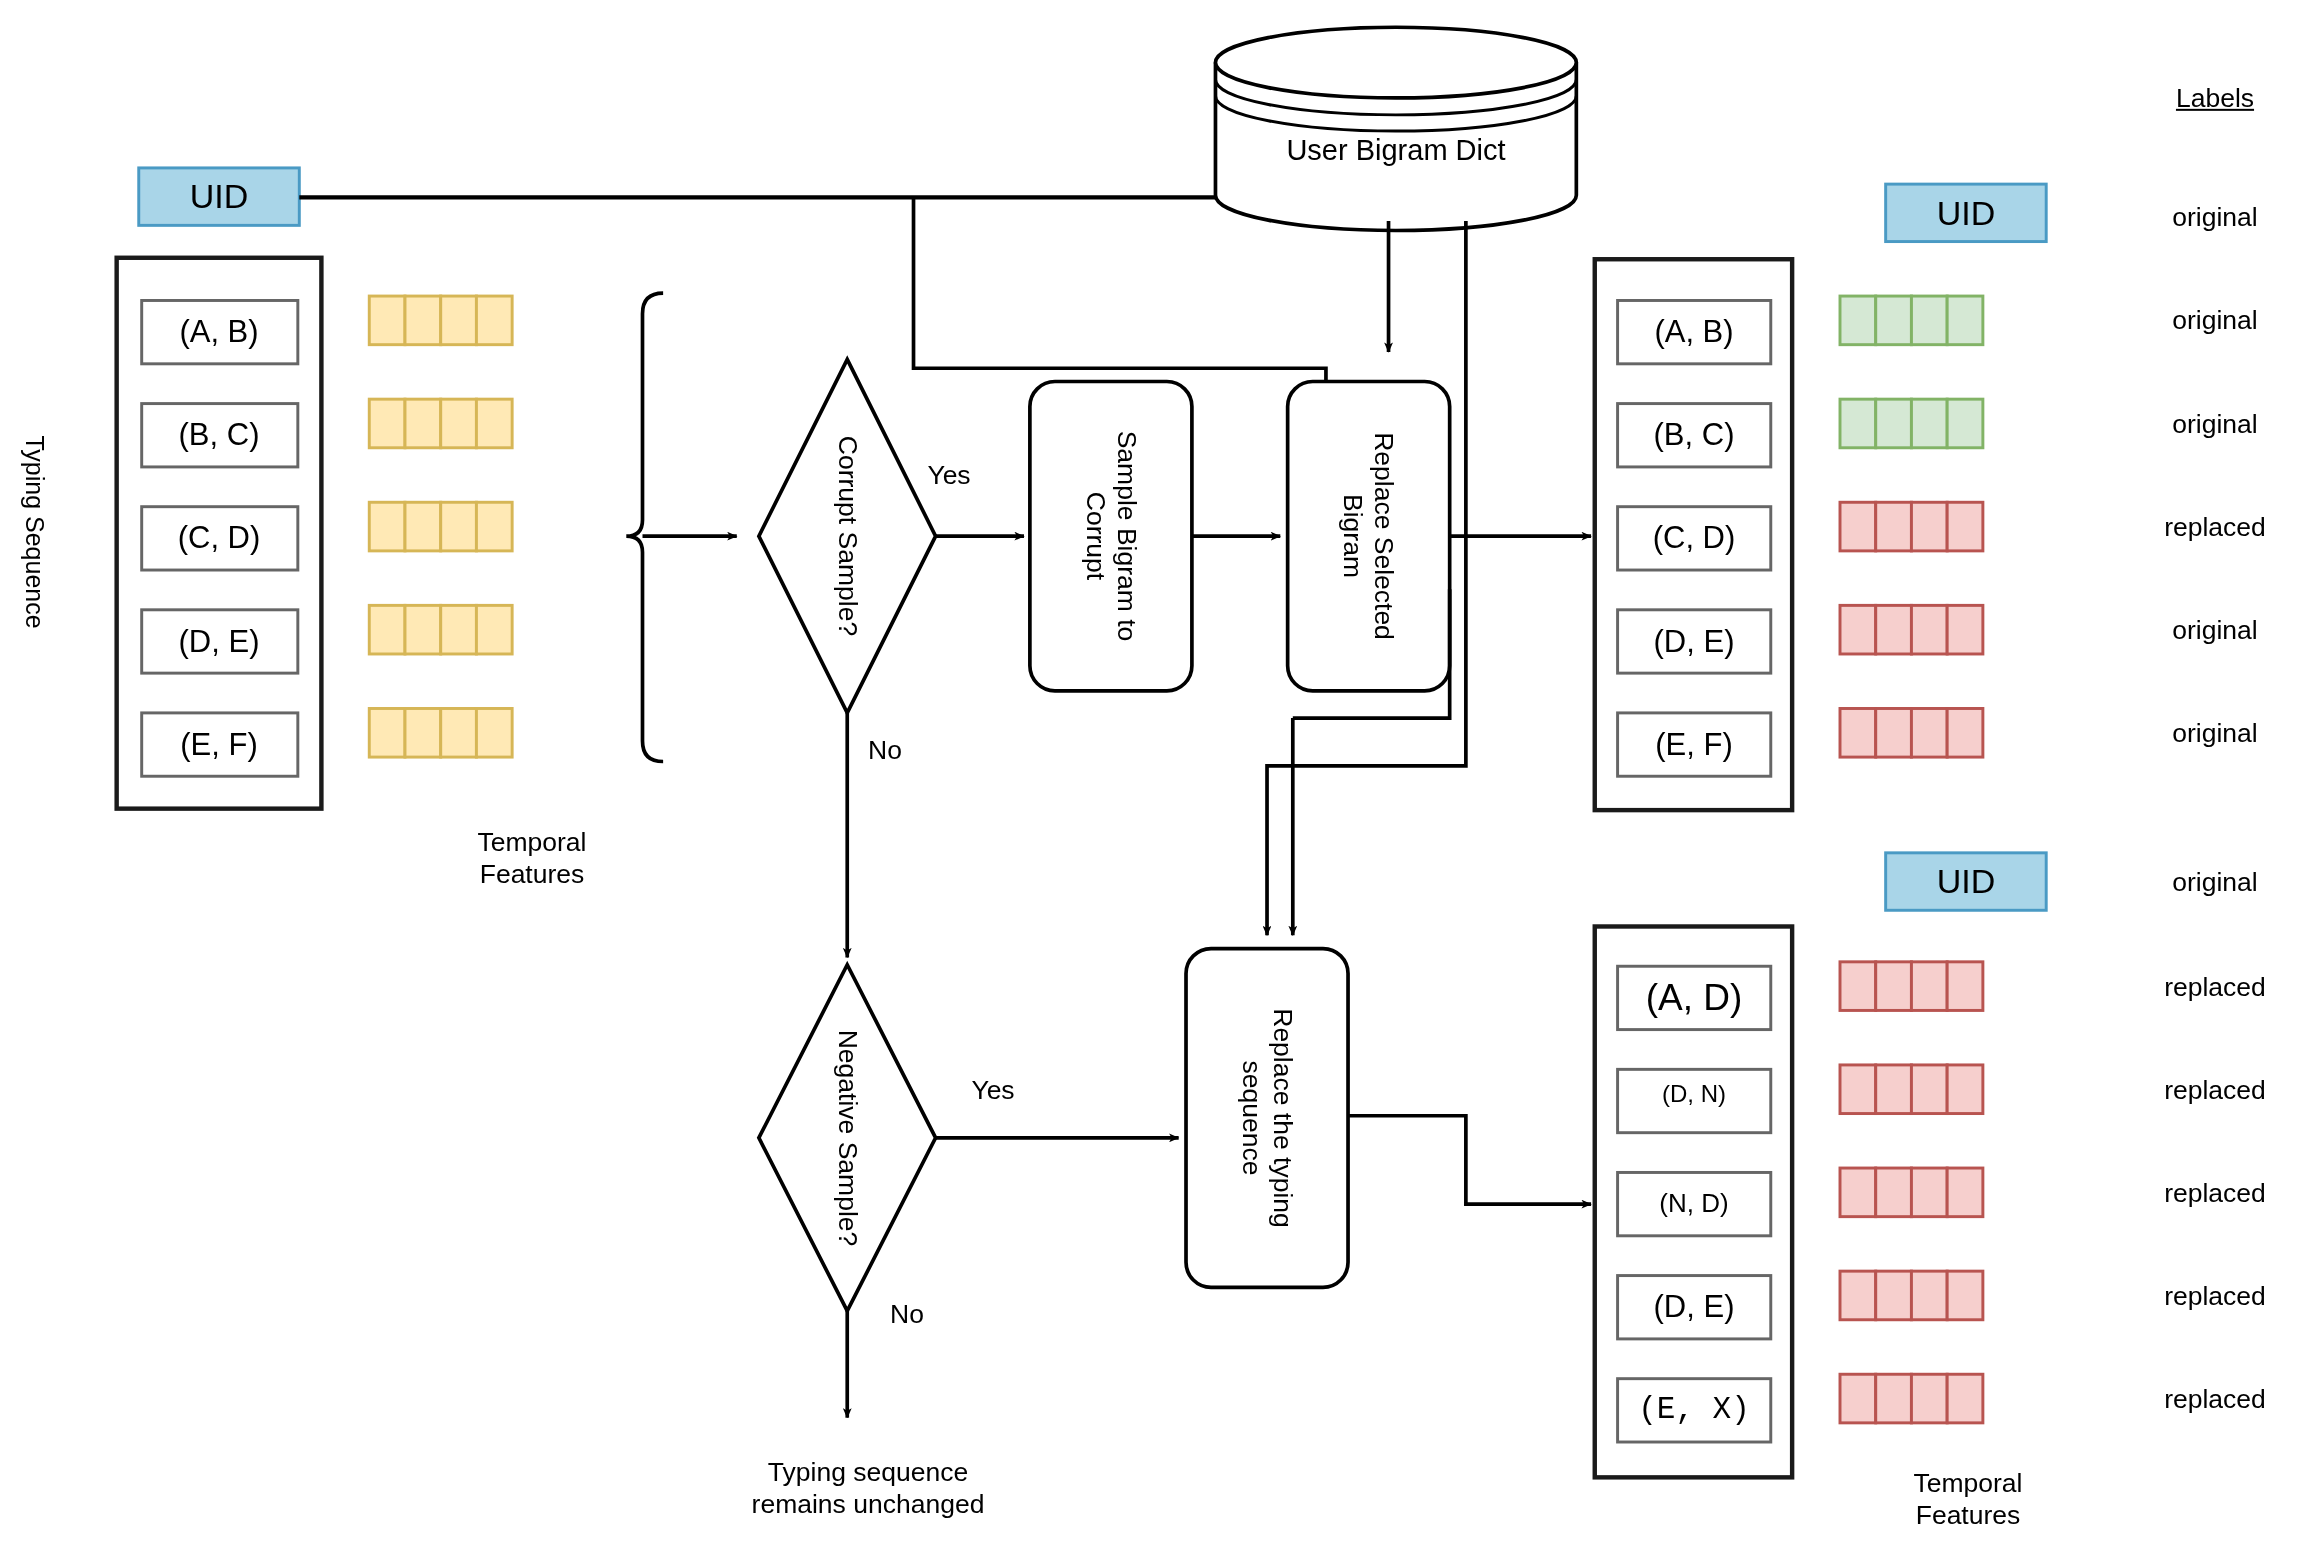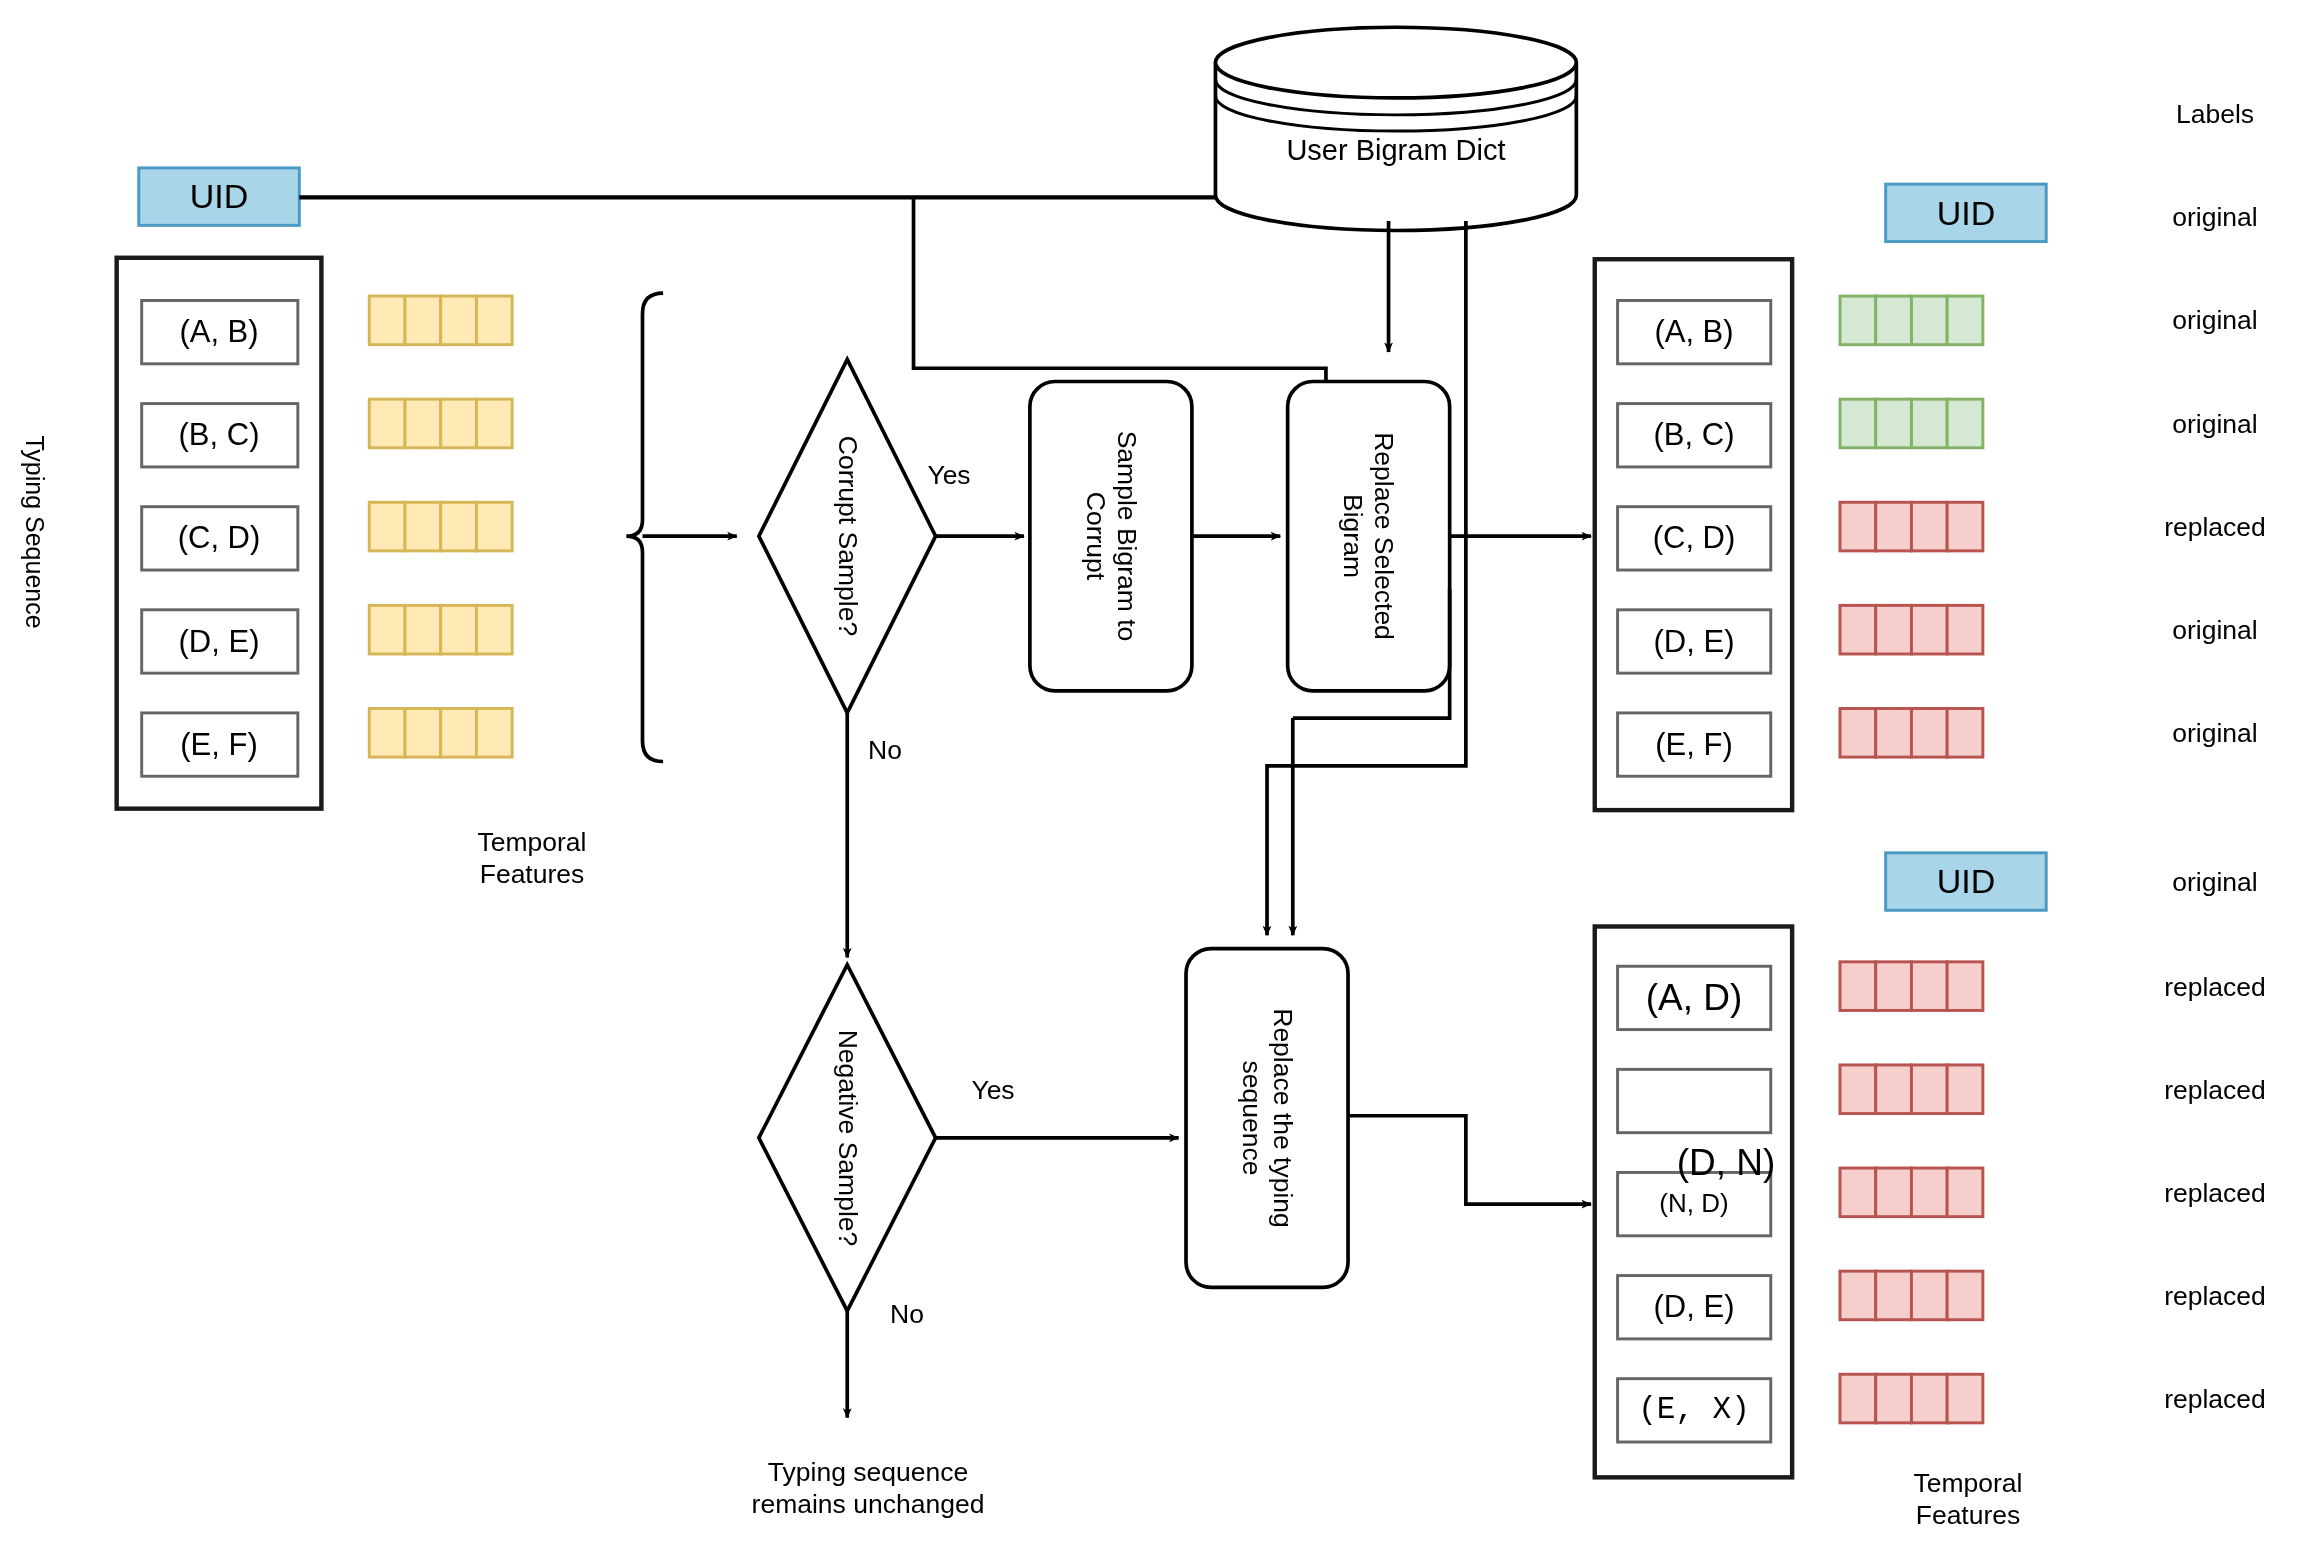--- a/index.html
+++ b/index.html
@@ -213,42 +213,42 @@
 sequence</div>
 
   <div class="txt c" style="left:949px;top:475px;font-size:26.5px;">Yes</div>
   <div class="txt c" style="left:885px;top:750px;font-size:26.5px;">No</div>
   <div class="txt c" style="left:993px;top:1090px;font-size:26.5px;">Yes</div>
   <div class="txt c" style="left:907px;top:1314px;font-size:26.5px;">No</div>
 
   <div class="txt c" style="left:868px;top:1488px;font-size:26.5px;text-align:center;white-space:pre-line;">Typing sequence
 remains unchanged</div>
 
-  <div class="txt c" style="left:2215px;top:114px;font-size:26.5px;">Labels</div>
+  <div class="txt c" style="left:2215px;top:98px;font-size:26.5px;text-decoration:underline;">Labels</div>
 
   <div class="txt c" style="left:1966px;top:214px;font-size:34px;">UID</div>
   <div class="txt c" style="left:2215px;top:217px;font-size:26.5px;">original</div>
 
   <div class="txt c" style="left:1694px;top:332px;font-size:31px;">(A, B)</div>
   <div class="txt c" style="left:1694px;top:435px;font-size:31px;">(B, C)</div>
   <div class="txt c" style="left:1694px;top:538px;font-size:31px;">(C, D)</div>
   <div class="txt c" style="left:1694px;top:642px;font-size:31px;">(D, E)</div>
   <div class="txt c" style="left:1694px;top:745px;font-size:31px;">(E, F)</div>
 
   <div class="txt c" style="left:2215px;top:320px;font-size:26.5px;">original</div>
   <div class="txt c" style="left:2215px;top:424px;font-size:26.5px;">original</div>
   <div class="txt c" style="left:2215px;top:527px;font-size:26.5px;">replaced</div>
   <div class="txt c" style="left:2215px;top:630px;font-size:26.5px;">original</div>
   <div class="txt c" style="left:2215px;top:733px;font-size:26.5px;">original</div>
 
   <div class="txt c" style="left:1966px;top:882px;font-size:34px;">UID</div>
   <div class="txt c" style="left:2215px;top:882px;font-size:26.5px;">original</div>
 
   <div class="txt c" style="left:1694px;top:998px;font-size:37px;">(A, D)</div>
-  <div class="txt c" style="left:1694px;top:1163px;font-size:37px;margin-left:32px;">(D, N)</div>
+  <div class="txt c" style="left:1694px;top:1094px;font-size:24px;">(D, N)</div>
   <div class="txt c" style="left:1694px;top:1204px;font-size:26px;">(N, D)</div>
   <div class="txt c" style="left:1694px;top:1307px;font-size:31px;">(D, E)</div>
   <div class="txt c" style="left:1694px;top:1410px;font-size:31px;font-family:Liberation Mono, monospace;">(E, X)</div>
 
   <div class="txt c" style="left:2215px;top:987px;font-size:26.5px;">replaced</div>
   <div class="txt c" style="left:2215px;top:1090px;font-size:26.5px;">replaced</div>
   <div class="txt c" style="left:2215px;top:1193px;font-size:26.5px;">replaced</div>
   <div class="txt c" style="left:2215px;top:1296px;font-size:26.5px;">replaced</div>
   <div class="txt c" style="left:2215px;top:1399px;font-size:26.5px;">replaced</div>
 

